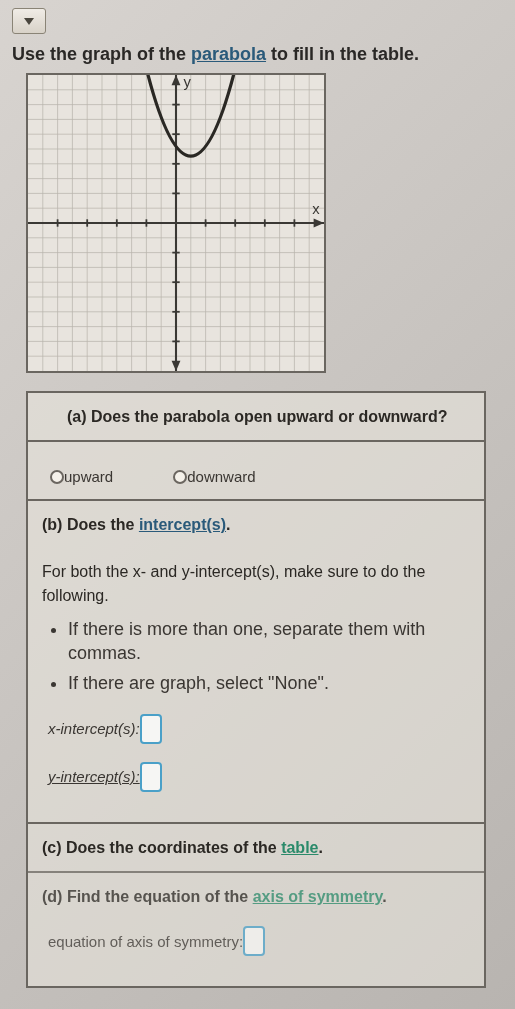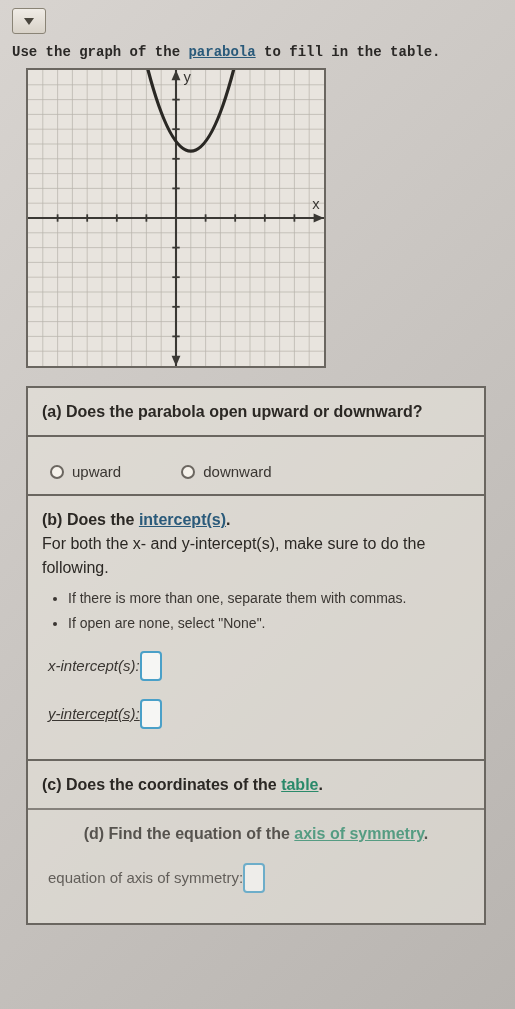--- a/index.html
+++ b/index.html
@@ -22,25 +22,24 @@
     border: 1px solid #8a8476;
     border-radius: 3px;
     display: flex;
     align-items: center;
     justify-content: center;
     margin-bottom: 10px;
     cursor: pointer;
   }
   .dropdown-btn svg { width: 12px; height: 10px; }
   .instruction {
-    font-size: 14px;
+    font-size: 18px;
     font-weight: bold;
     color: #2a2826;
     margin-bottom: 8px;
-    font-family: Liberation Mono, monospace;
   }
   .link-word {
     color: #2a5a7a;
     text-decoration: underline;
   }
   .graph-wrap {
     width: 300px;
     height: 300px;
     border: 2px solid #6a6660;
     background: #e8e4de;
@@ -52,49 +51,48 @@
   .qtable {
     width: 460px;
     margin-left: 14px;
     border: 2px solid #6a6660;
     background: rgba(232,228,220,0.6);
   }
   .qrow {
     border-top: 2px solid #6a6660;
     padding: 12px 14px;
   }
-  .qrow:first-child { border-top: none; }
+  .qrow:first-child { border-top: none; margin-left: 25px; }
   .qtext {
     font-size: 16px;
     color: #2b2824;
     line-height: 1.45;
   }
   .qtext.bold { font-weight: 600; }
   .radios {
     display: flex;
     gap: 60px;
     padding: 14px 8px 2px;
   }
   .radio-item {
     display: flex;
     align-items: center;
-    gap: 8px;
     font-size: 15px;
     color: #3a3632;
   }
   .radio-dot {
     width: 14px;
     height: 14px;
     border: 2px solid #6b6660;
     border-radius: 50%;
     background: #f5f1ea;
   }
   .sublist {
     margin: 10px 0 10px 26px;
-    font-size: 14px;
+    font-size: 18px;
     color: #3a3632;
   }
   .sublist li { margin-bottom: 6px; list-style: disc; line-height: 1.35; }
   .field-line {
     display: flex;
     align-items: center;
     margin: 18px 6px;
     font-size: 15px;
   }
   .slot {
@@ -105,21 +103,21 @@
     background: #f6f6f4;
   }
   .vertex-slots { display: flex; align-items: center; gap: 2px; font-size: 22px; }
   .paren {
     font-size: 26px;
     color: #4aa0c8;
     font-weight: bold;
     line-height: 1;
   }
   .greenlink { color: #2a8a6a; text-decoration: underline; }
-  .faded { opacity: 0.75; text-align: center; }
+  .faded { opacity: 0.75; }
 </style>
 </head>
 <body>
 
 <div class="page">
   <div class="dropdown-btn">
     <svg viewBox="0 0 12 10">
       <polygon points="1,2 11,2 6,9" fill="#4a463e"></polygon>
     </svg>
   </div>
@@ -220,24 +218,24 @@
           <span class="radio-dot"></span>
           <span>downward</span>
         </label>
       </div>
     </div>
 
     <div class="qrow">
       <div class="qtext bold">
         <span>(b) Does the </span><span class="link-word">intercept(s)</span><span>.</span>
       </div>
-      <div class="qtext" style="margin-top:1px;">For both the x- and y-intercept(s), make sure to do the following.</div>
+      <div class="qtext" style="margin-top:24px;">For both the x- and y-intercept(s), make sure to do the following.</div>
       <ul class="sublist">
         <li>If there is more than one, separate them with commas.</li>
-        <li>If open are none, select "None".</li>
+        <li>If there are graph, select "None".</li>
       </ul>
       <div class="field-line">
         <span style="font-style:italic;">x-intercept(s):</span>
         <span class="slot"></span>
       </div>
       <div class="field-line">
         <span style="font-style:italic;text-decoration:underline;">y-intercept(s):</span>
         <span class="slot"></span>
       </div>
     </div>

